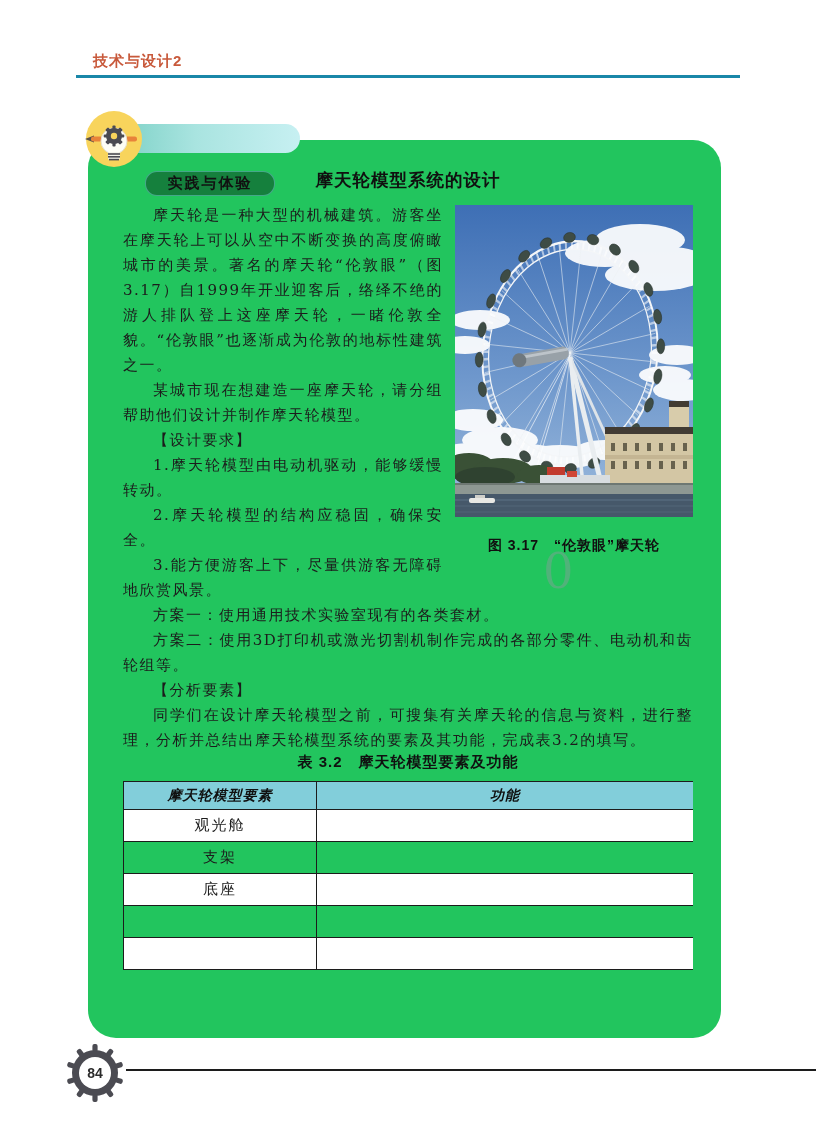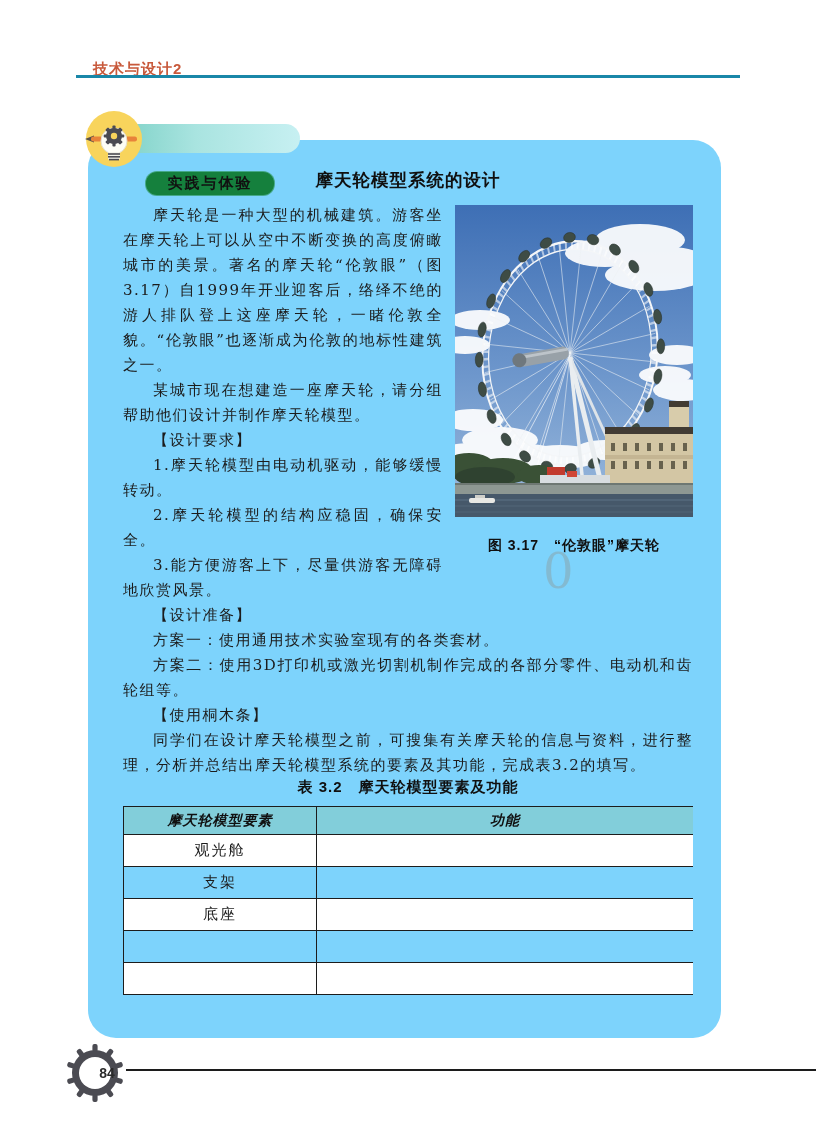--- a/index.html
+++ b/index.html
@@ -2,30 +2,30 @@
 <html><head>
 <meta charset="utf-8">
 <style>
   html,body{margin:0;padding:0;}
   body{
     width:816px;height:1145px;position:relative;background:#ffffff;
     font-family:"Liberation Sans",sans-serif;overflow:hidden;
   }
   
   .book-title{
-    position:absolute;left:93px;top:60px;font-size:15px;font-weight:bold;
+    position:absolute;left:93px;top:52px;font-size:15px;font-weight:bold;
     color:#C8593B;letter-spacing:1px;
   }
   .header-rule{
     position:absolute;left:76px;top:75px;width:664px;height:3px;background:#1987A8;
   }
   
   .panel{
     position:absolute;left:88px;top:140px;width:633px;height:898px;
-    background:#7dd3fc;border-radius:28px;
+    background:#22c55e;border-radius:28px;
     padding:0;box-sizing:border-box;
   }
   .panel-content{
     position:absolute;left:35px;right:28px;top:0;bottom:0;
   }
   
   .badge-ribbon{
     position:absolute;left:110px;top:124px;width:190px;height:29px;
     background:linear-gradient(90deg,#79CFC4 0%,#A9E4E0 45%,#C7F0F2 100%);
     border-radius:15px;
@@ -78,21 +78,21 @@
   }
   table.worksheet td{
     height:31px;font-family:"DejaVu Serif",serif;font-size:15px;color:#1c1c1c;
     letter-spacing:2px;
   }
   tr.row-white td{background:#ffffff;}
   tr.row-tint td{background:transparent;}
   
   .footer-gear{position:absolute;left:64px;top:1042px;width:62px;height:62px;}
   .footer-gear .num{
-    position:absolute;left:12px;top:0;width:62px;height:62px;display:flex;
+    position:absolute;left:0;top:0;width:62px;height:62px;display:flex;
     align-items:center;justify-content:center;font-size:14px;font-weight:bold;color:#2b2b2b;
   }
   .footer-line{position:absolute;left:126px;top:1069px;right:0;height:2px;background:#1c1c1c;}
   
   .watermark{
     position:absolute;left:543px;top:543px;font-family:"DejaVu Serif",serif;
     font-size:48px;color:rgba(140,156,158,0.45);
   }
 </style>
 </head>
@@ -253,24 +253,23 @@
         </svg>
         <div class="figure-caption">图 3.17　“伦敦眼”摩天轮</div>
       </div>
 
       <p>摩天轮是一种大型的机械建筑。游客坐在摩天轮上可以从空中不断变换的高度俯瞰城市的美景。著名的摩天轮“伦敦眼”（图3.17）自1999年开业迎客后，络绎不绝的游人排队登上这座摩天轮，一睹伦敦全貌。“伦敦眼”也逐渐成为伦敦的地标性建筑之一。</p>
       <p>某城市现在想建造一座摩天轮，请分组帮助他们设计并制作摩天轮模型。</p>
       <p>【设计要求】</p>
       <p>1.摩天轮模型由电动机驱动，能够缓慢转动。</p>
       <p>2.摩天轮模型的结构应稳固，确保安全。</p>
       <p>3.能方便游客上下，尽量供游客无障碍地欣赏风景。</p>
-      <p>【设计准备】</p>
       <p>方案一：使用通用技术实验室现有的各类套材。</p>
       <p>方案二：使用3D打印机或激光切割机制作完成的各部分零件、电动机和齿轮组等。</p>
-      <p>【使用桐木条】</p>
+      <p>【分析要素】</p>
       <p>同学们在设计摩天轮模型之前，可搜集有关摩天轮的信息与资料，进行整理，分析并总结出摩天轮模型系统的要素及其功能，完成表3.2的填写。</p>
     </div>
 
     <div class="table-title">表 3.2　摩天轮模型要素及功能</div>
     <table class="worksheet">
       <tbody>
           <tr>
         <th>摩天轮模型要素</th>
         <th>功能</th>
       </tr>

